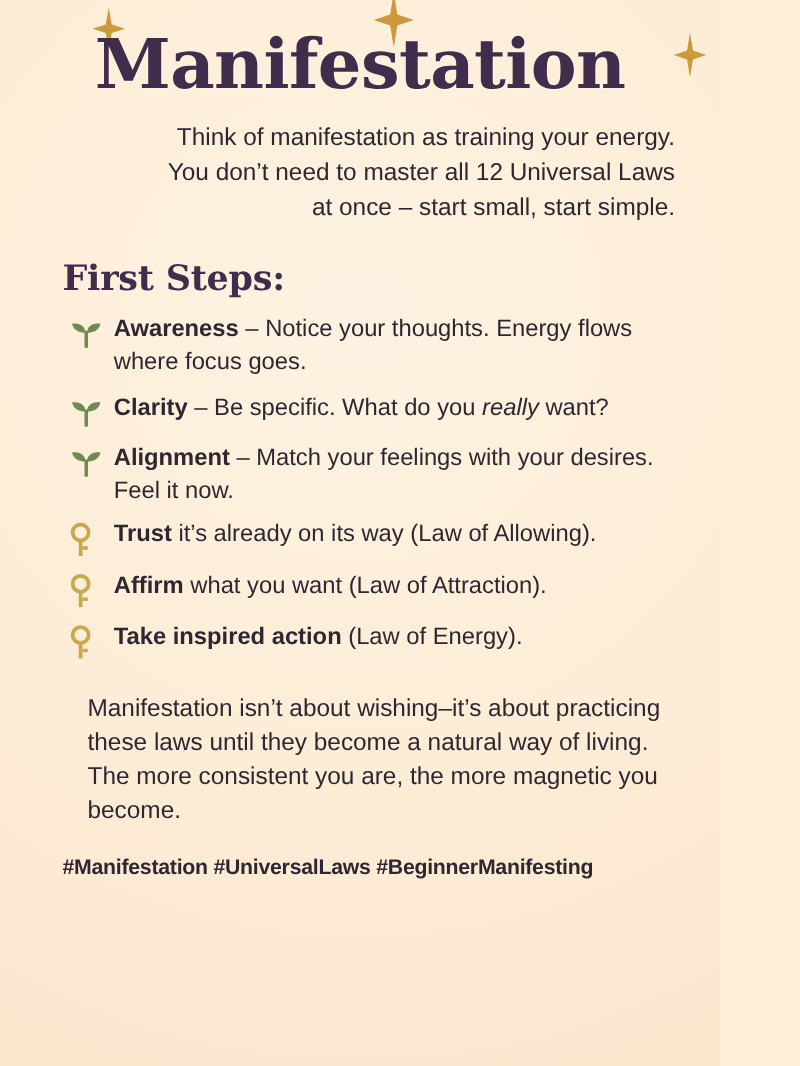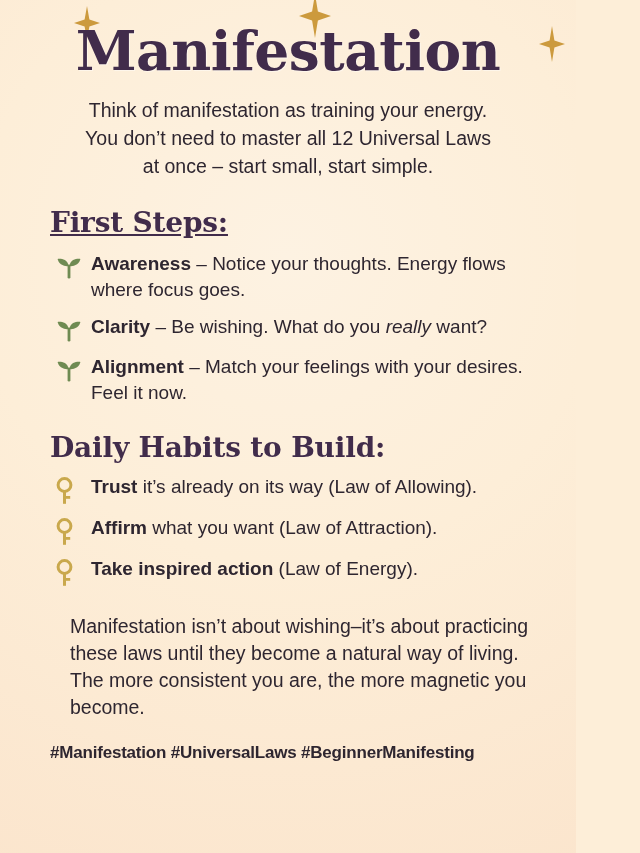--- a/index.html
+++ b/index.html
@@ -56,37 +56,37 @@
     font-weight: 400;
     font-size: 46px;
     line-height: 1.1;
     color: #412c4b;
     margin-top: 2px;
   }
 
   
   .intro {
     margin: 18px 36px 0 36px;
-    text-align: center;
+    text-align: right;
     font-size: 19.5px;
     line-height: 1.42;
     color: #2e2630;
   }
   .intro-line { display: block; }
 
   
   .section-heading {
     font-family: "DejaVu Serif", "Liberation Serif", serif;
     font-weight: 700;
     font-size: 28px;
     color: #412c4b;
     margin: 0 0 2px 50px;
     letter-spacing: -0.2px;
   }
-  #first-steps-heading { margin-top: 26px; text-decoration: underline; }
+  #first-steps-heading { margin-top: 26px; }
   #daily-habits-heading { margin-top: 26px; }
 
   
   .bullet-list {
     list-style: none;
     margin: 3px;
     padding: 0 34px 0 52px;
   }
   .bullet-item {
     display: flex;
@@ -183,39 +183,38 @@
 
     <li class="bullet-item">
       <span class="bullet-icon">
         <svg width="28" height="26" viewBox="0 0 28 26" aria-hidden="true">
           <path d="M13.6 13.2 C13.6 13.2 4.4 14.0 2.6 6.0 C2.6 6.0 12.4 4.2 13.6 13.2 Z" fill="#6f8b52"></path>
           <path d="M14.4 13.2 C14.4 13.2 23.6 14.0 25.4 6.0 C25.4 6.0 15.6 4.2 14.4 13.2 Z" fill="#6f8b52"></path>
           <rect x="12.6" y="11.5" width="2.8" height="14.0" rx="1.3" fill="#6f8b52"></rect>
         </svg>
       </span>
       <span class="bullet-text">
-        <b>Clarity</b><span> – </span><span>Be wishing. What do you </span><i>really</i><span> want?</span>
+        <b>Clarity</b><span> – </span><span>Be specific. What do you </span><i>really</i><span> want?</span>
       </span>
     </li>
 
     <li class="bullet-item">
       <span class="bullet-icon">
         <svg width="28" height="26" viewBox="0 0 28 26" aria-hidden="true">
           <path d="M13.6 13.2 C13.6 13.2 4.4 14.0 2.6 6.0 C2.6 6.0 12.4 4.2 13.6 13.2 Z" fill="#6f8b52"></path>
           <path d="M14.4 13.2 C14.4 13.2 23.6 14.0 25.4 6.0 C25.4 6.0 15.6 4.2 14.4 13.2 Z" fill="#6f8b52"></path>
           <rect x="12.6" y="11.5" width="2.8" height="14.0" rx="1.3" fill="#6f8b52"></rect>
         </svg>
       </span>
       <span class="bullet-text">
         <b>Alignment</b><span> – </span><span>Match your feelings with your desires. Feel it now.</span>
       </span>
     </li>
   </ul>
 
-  <h2 class="section-heading" id="daily-habits-heading">Daily Habits to Build:</h2>
 
   <ul class="bullet-list" id="habits-list">
 
     <li class="bullet-item">
       <span class="bullet-icon">
         <svg width="20" height="28" viewBox="0 0 20 28" aria-hidden="true">
           <circle cx="9.5" cy="8" r="6.4" fill="none" stroke="#c9a84c" stroke-width="3"></circle>
           <rect x="8.0" y="13.4" width="3.0" height="13.4" fill="#c9a84c"></rect>
           <rect x="11.0" y="19.0" width="4.2" height="2.8" fill="#c9a84c"></rect>
         </svg>

